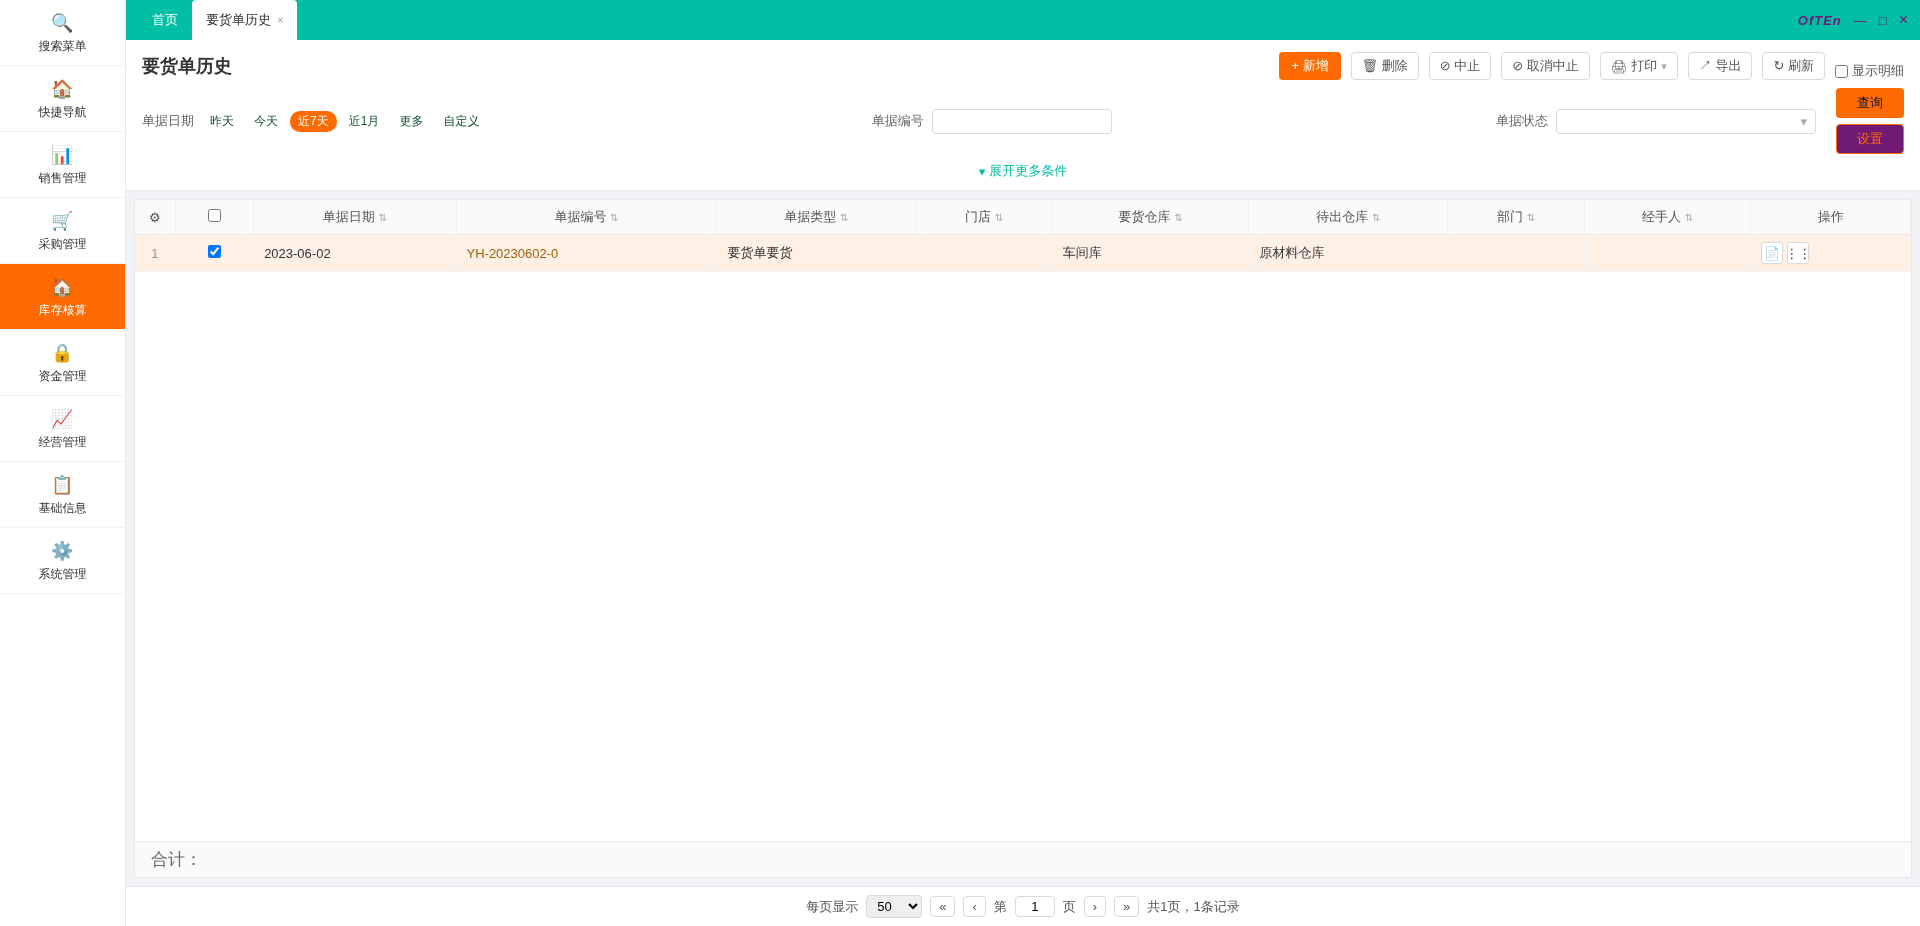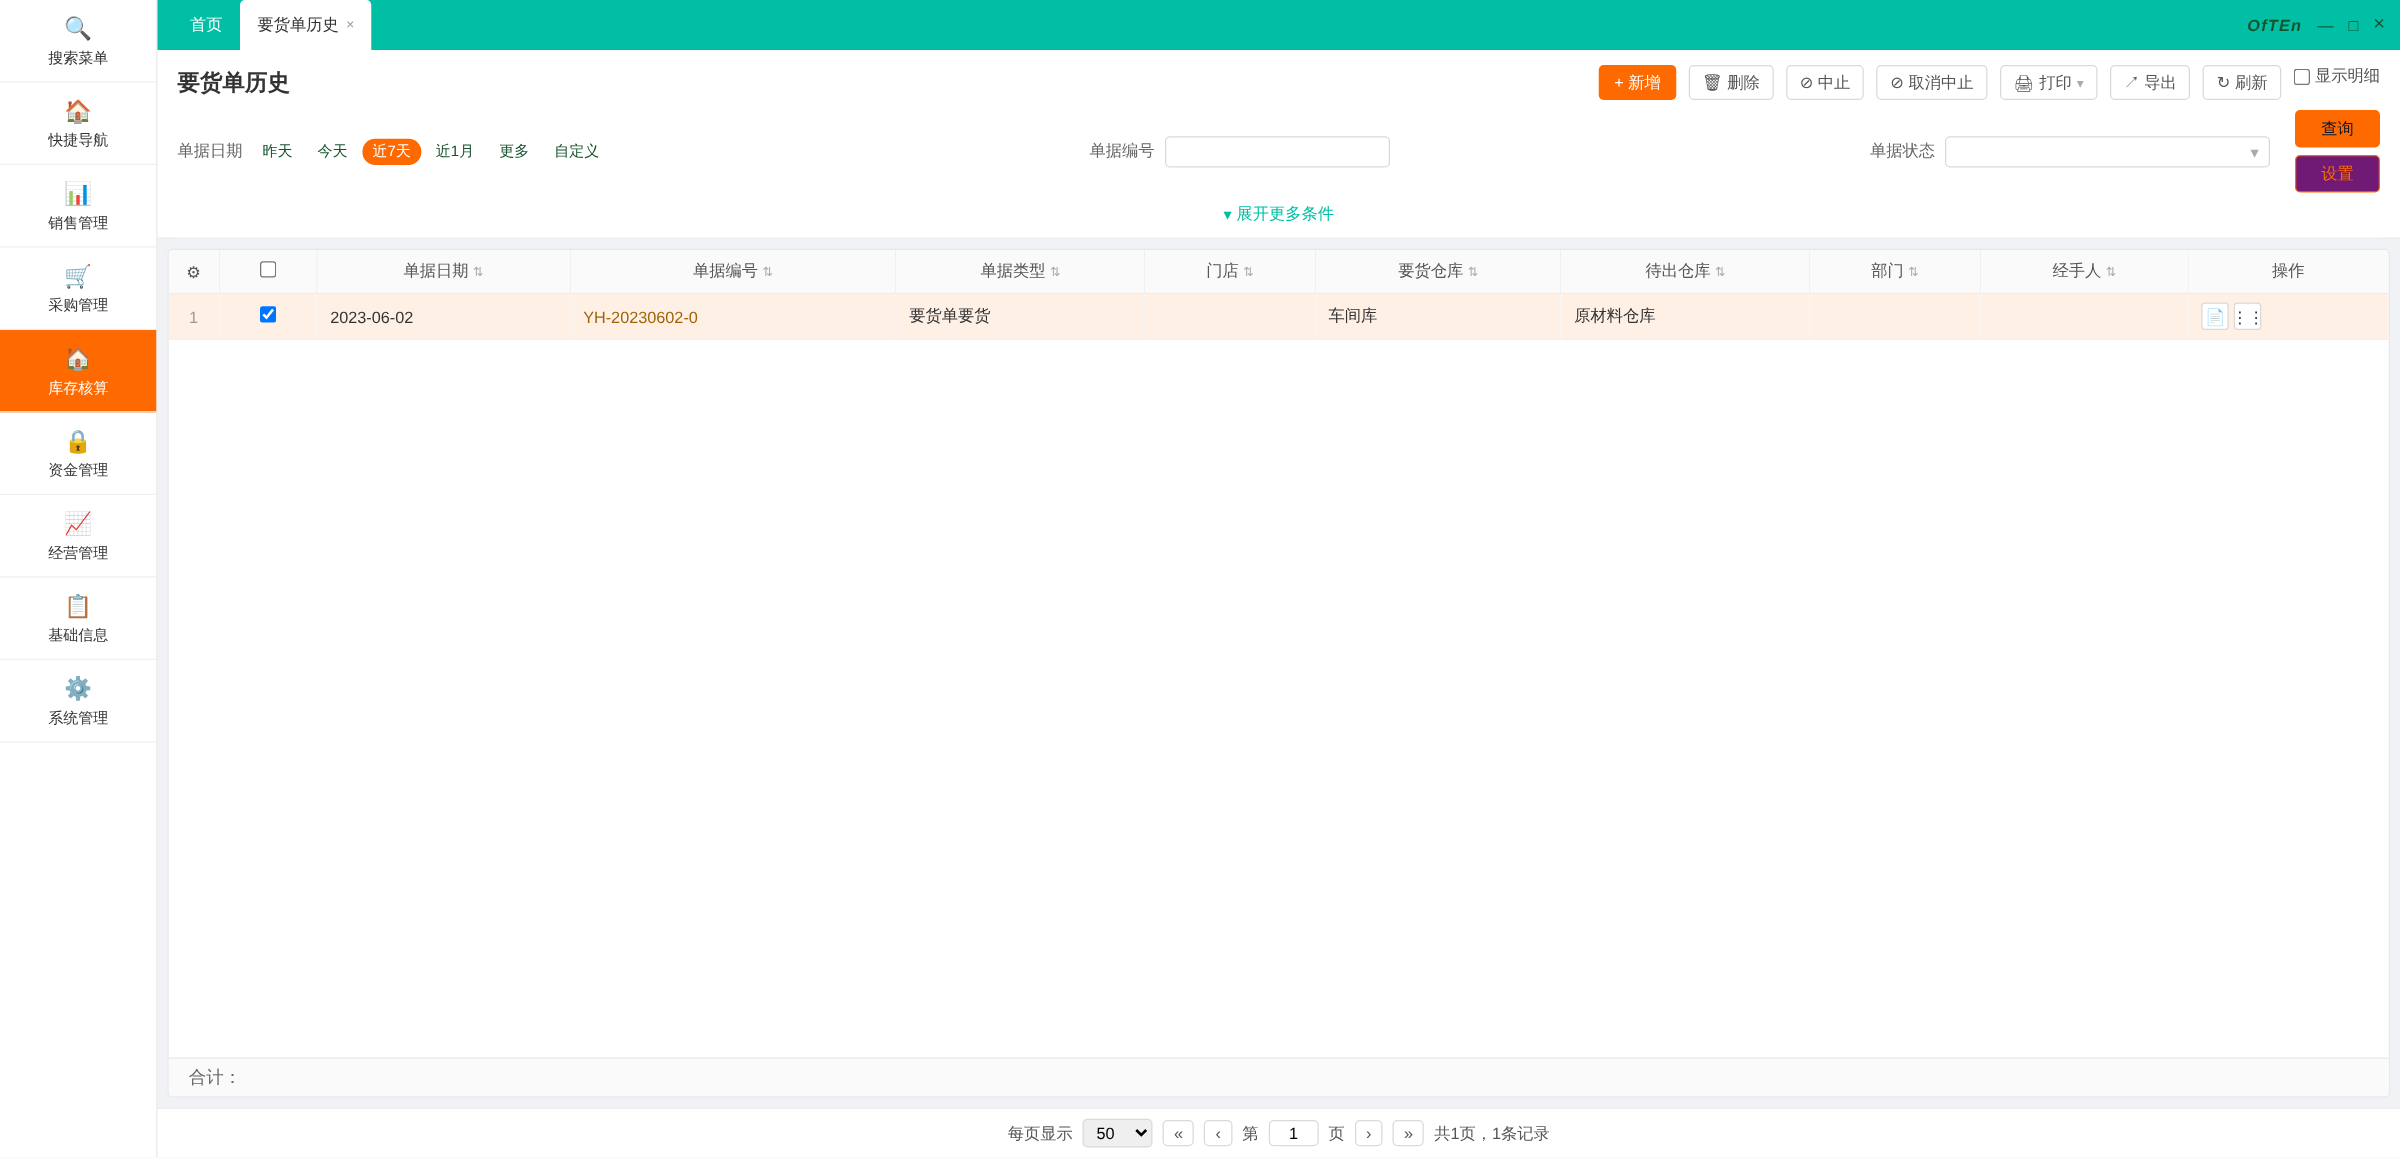--- a/index.html
+++ b/index.html
@@ -62,21 +62,21 @@
     .tab-close {
       font-size: 11px;
       cursor: pointer;
       color: #999;
     }
     .topbar-right {
       margin-left: auto;
       display: flex;
       align-items: center;
       gap: 12px;
-      color: #14532d;
+      color: #701a75;
       font-size: 13px;
     }
     .topbar-right .logo-text {
       font-weight: bold;
       font-style: italic;
       letter-spacing: 1px;
     }
 
     
     .content {
@@ -99,21 +99,21 @@
       justify-content: space-between;
       margin-bottom: 8px;
     }
     .page-title {
       font-size: 18px;
       font-weight: bold;
       color: #333;
     }
     .toolbar {
       display: flex;
-      align-items: flex-start;
+      align-items: flex-end;
       gap: 10px;
       margin-left: 40px;
     }
     .btn-new {
       background: #ff6a00;
       color: #fff;
       border: none;
       border-radius: 4px;
       padding: 5px 12px;
       cursor: pointer;
@@ -276,21 +276,21 @@
       border-right: 1px solid #f5f5f5;
     }
     .row-num { color: #999; text-align: center; }
     .link-text { color: #a16207; cursor: pointer; }
 
     
     .table-footer {
       background: #fafafa;
       border-top: 1px solid #e8e8e8;
       padding: 6px 16px;
-      font-size: 14px;
+      font-size: 17px;
       color: #666;
     }
 
     
     .pagination-bar {
       background: #fff;
       border-top: 1px solid #e8e8e8;
       padding: 8px 16px;
       display: flex;
       align-items: center;

